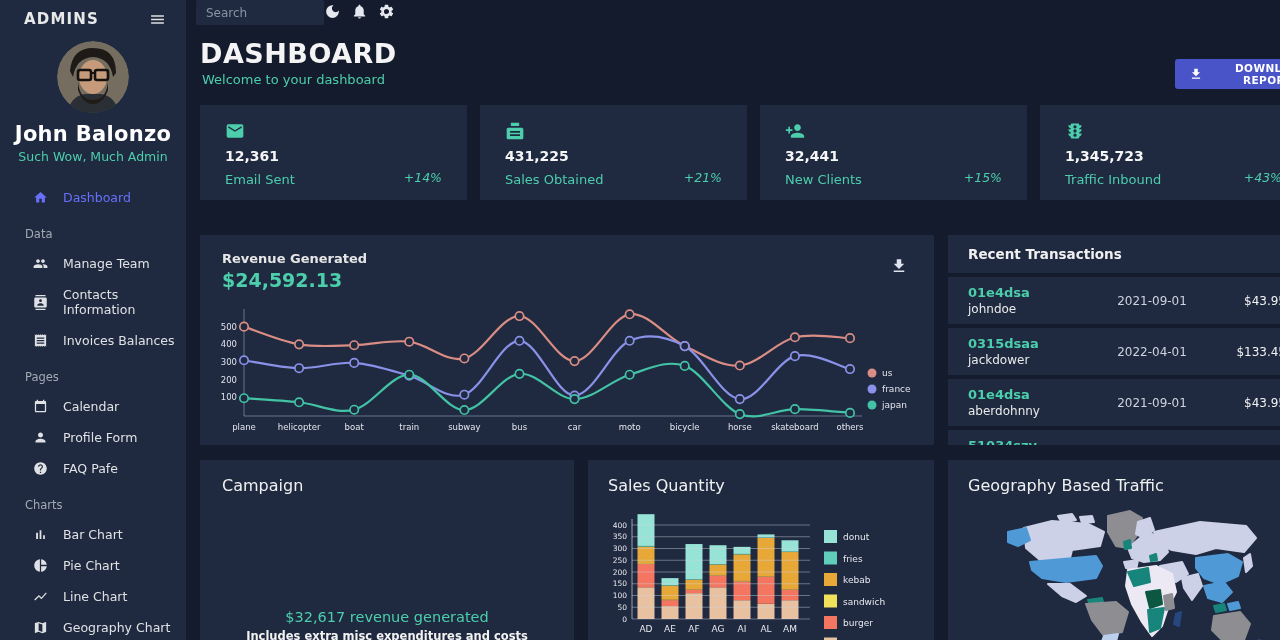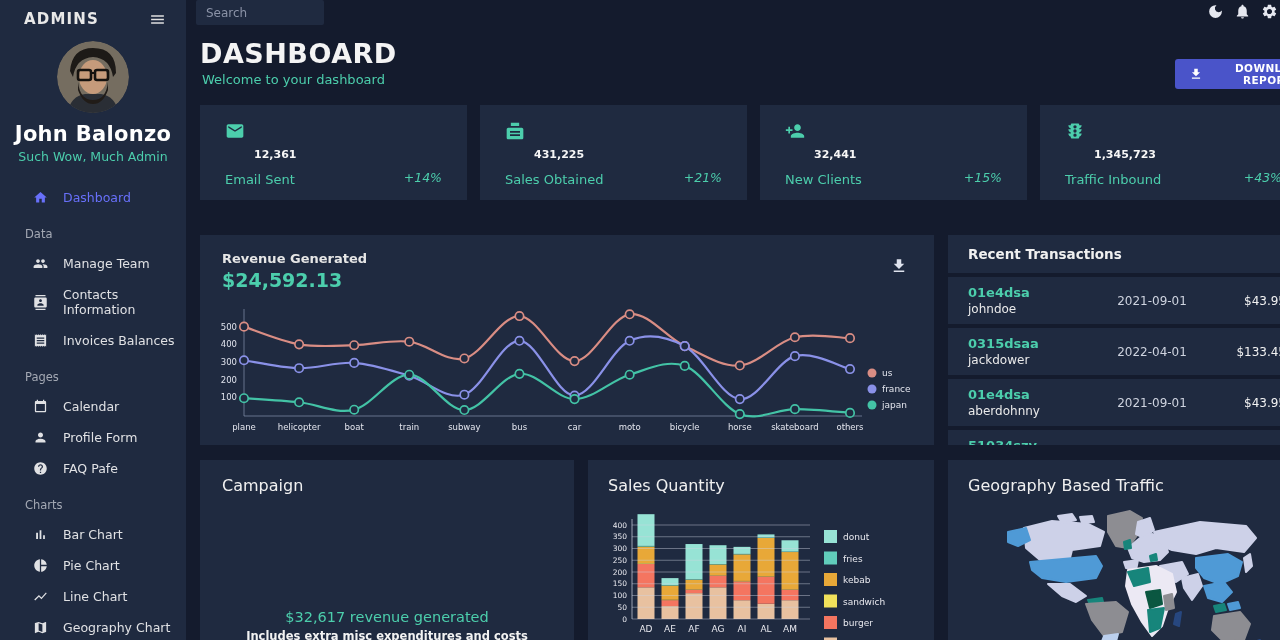--- a/index.html
+++ b/index.html
@@ -12,36 +12,36 @@
   .burger{color:#e0e0e0;font-size:17px;line-height:0;cursor:pointer;}
   .avatar{width:72px;height:72px;border-radius:50%;margin:13px auto 0;overflow:hidden;display:block;}
   .u-name{text-align:center;font-size:21px;font-weight:700;color:#ffffff;margin-top:9px;letter-spacing:.3px;}
   .u-role{text-align:center;font-size:12.5px;color:#4cceac;margin-top:3px;}
   .menu{margin-top:18px;}
   .m-label{padding:14px 0 7px 25px;font-size:11.5px;color:#a4a9b4;}
   .m-item{display:flex;align-items:center;gap:15px;padding:8px 0 8px 33px;font-size:12.5px;color:#e0e1e4;cursor:pointer;}
   .m-item .mi{font-size:15px;line-height:0;}
   .m-item.active{color:#6870fa;}
   
-  .topbar{position:absolute;left:186px;top:0;right:0;height:30px;display:flex;justify-content:space-between;align-items:flex-start;padding:0 2px 0 10px;box-sizing:border-box;}
+  .topbar{position:absolute;left:186px;top:0;right:0;height:30px;display:flex;justify-content:flex-start;align-items:flex-start;padding:0 2px 0 10px;box-sizing:border-box;}
   .search{width:108px;height:25px;background:#1f2a40;border:none;border-radius:2px;color:#d4d8e4;padding:0 10px;font-size:12px;outline:none;font-family:inherit;}
   .search::placeholder{color:#8b93a7;}
   .tb-icons{display:flex;gap:10px;padding-top:3px;}
   .tb-icon{color:#e6e8f0;font-size:17px;line-height:0;cursor:pointer;}
   
   .page-title{position:absolute;left:200px;top:38px;font-size:27px;font-weight:700;color:#f4f4f4;letter-spacing:.5px;}
   .page-sub{position:absolute;left:202px;top:72px;font-size:13px;color:#4cceac;}
   .dl-btn{position:absolute;left:1175px;top:59px;width:172px;height:30px;background:#4a54c9;color:#fff;
           font-size:10.5px;font-weight:700;letter-spacing:.4px;display:flex;align-items:center;gap:7px;
           padding:0 14px;border:none;border-radius:3px;cursor:pointer;font-family:inherit;box-sizing:border-box;}
   .dl-btn .di{font-size:14px;line-height:0;}
   
   .card{position:absolute;top:105px;width:267px;height:95px;background:#1f2a40;}
   .card-icon{position:absolute;left:25px;top:16px;color:#4cceac;font-size:20px;line-height:0;}
-  .card-value{position:absolute;left:25px;top:43px;font-size:11px;font-weight:700;color:#f6f6f6;margin-left:29px;}
+  .card-value{position:absolute;left:25px;top:43px;font-size:14px;font-weight:700;color:#f6f6f6;}
   .card-label{position:absolute;left:25px;top:67px;font-size:13px;color:#4cceac;}
   .ring{position:absolute;right:25px;top:15px;width:40px;height:40px;border-radius:50%;}
   .card-delta{position:absolute;right:25px;top:65px;font-size:12.5px;font-style:italic;color:#4cceac;}
   
   .panel{position:absolute;background:#1f2a40;box-sizing:border-box;margin-top:20px;}
   #revenue-panel{left:200px;top:215px;width:734px;height:210px;}
   .rev-title{position:absolute;left:22px;top:16px;font-size:13px;font-weight:600;color:#e6e6e6;}
   .rev-amount{position:absolute;left:22px;top:34px;font-size:19px;font-weight:700;color:#4cceac;}
   .rev-dl{position:absolute;right:26px;top:22px;color:#dfe3ee;font-size:18px;line-height:0;cursor:pointer;}
   #line-svg{position:absolute;left:10px;top:60px;}

